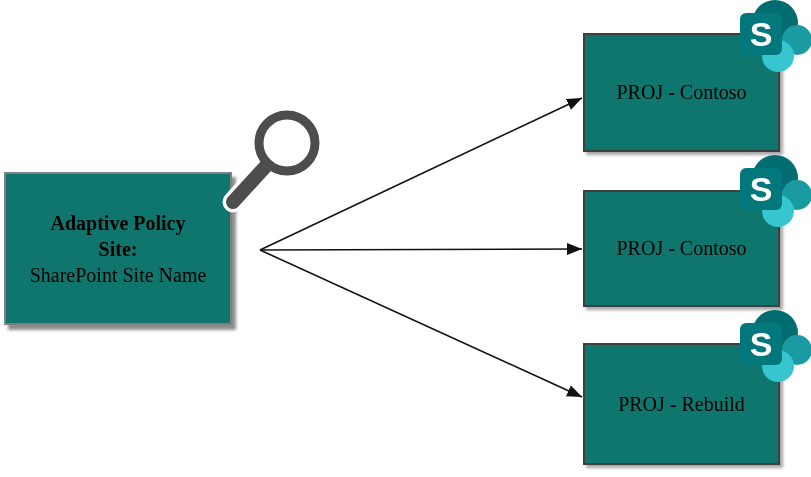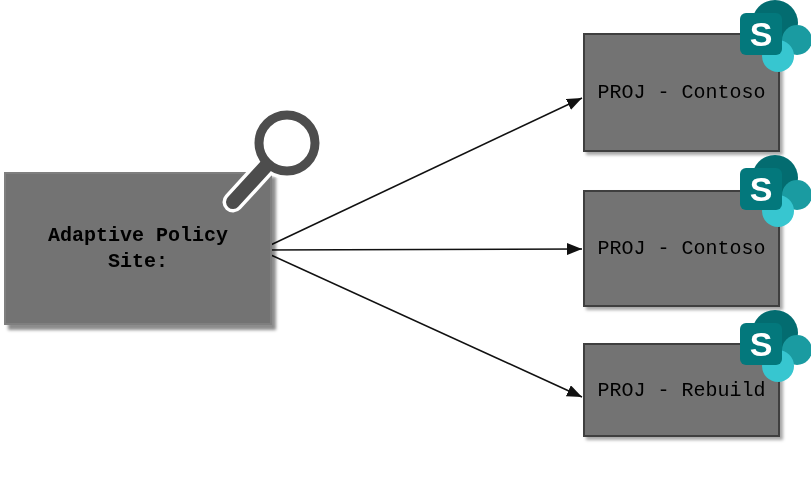--- a/index.html
+++ b/index.html
@@ -13,53 +13,52 @@
     color: #000000;
   }
   .layer { position: absolute; left: 0; top: 0; }
 
   
   .arrows { z-index: 1; }
 
   
   .node {
     position: absolute;
-    background: #737373;
+    background: #0f766e;
     box-sizing: border-box;
     display: flex;
     flex-direction: column;
     justify-content: center;
     text-align: center;
     z-index: 2;
-    font-family: Liberation Mono, monospace;
   }
 
   .scope-box {
     left: 4px; top: 172px;
-    width: 268px; height: 153px;
+    width: 228px; height: 153px;
     border: 2px solid #7f7f7f;
     box-shadow: 4px 5px 3px rgba(0,0,0,0.45);
     font-size: 20px;
     line-height: 26px;
   }
   .scope-box .title-line { font-weight: bold; white-space: nowrap; }
   .scope-box .body-line { white-space: nowrap; }
 
   .site-box {
     left: 583px;
     width: 197px;
     border: 2px solid #3f3f3f;
     box-shadow: 3px 3px 3px rgba(0,0,0,0.35);
     font-size: 20px;
     line-height: 27px;
   }
   .site-box .site-line { white-space: nowrap; }
   #site-box-0 { top: 33px;  height: 119px; }
   #site-box-1 { top: 190px; height: 117px; }
-  #site-box-2 { top: 343px; height: 94px; }
+  #site-box-2 { top: 343px; height: 122px; }
 
   
   .magnifier { position: absolute; left: 220px; top: 100px; width: 115px; height: 115px; z-index: 3; }
 
   
   .sp-icon { position: absolute; left: 738px; width: 74px; height: 74px; z-index: 4; }
   #sp-icon-0 { top: 0px; }
   #sp-icon-1 { top: 155px; }
   #sp-icon-2 { top: 310px; }
   .sp-letter {
@@ -79,20 +78,21 @@
       </marker>
     </defs>
     <line x1="260" y1="250" x2="582" y2="98" stroke="#111111" stroke-width="1.6" marker-end="url(#ah)"></line>
     <line x1="260" y1="250" x2="582" y2="249" stroke="#111111" stroke-width="1.6" marker-end="url(#ah)"></line>
     <line x1="260" y1="250" x2="582" y2="397" stroke="#111111" stroke-width="1.6" marker-end="url(#ah)"></line>
   </svg>
 
   <div class="node scope-box">
     <div class="title-line">Adaptive Policy</div>
     <div class="title-line">Site:</div>
+    <div class="body-line">SharePoint Site Name</div>
   </div>
 
   <svg class="magnifier" viewBox="0 0 115 115">
 
     <line x1="46" y1="66" x2="13" y2="102" stroke="#ffffff" stroke-width="21" stroke-linecap="round"></line>
     <circle cx="67" cy="43" r="28" fill="none" stroke="#ffffff" stroke-width="16"></circle>
 
     <circle cx="67" cy="43" r="28" fill="#ffffff" stroke="#4d4d4d" stroke-width="9"></circle>
     <line x1="46" y1="66" x2="13" y2="102" stroke="#4d4d4d" stroke-width="14" stroke-linecap="round"></line>
   </svg>

